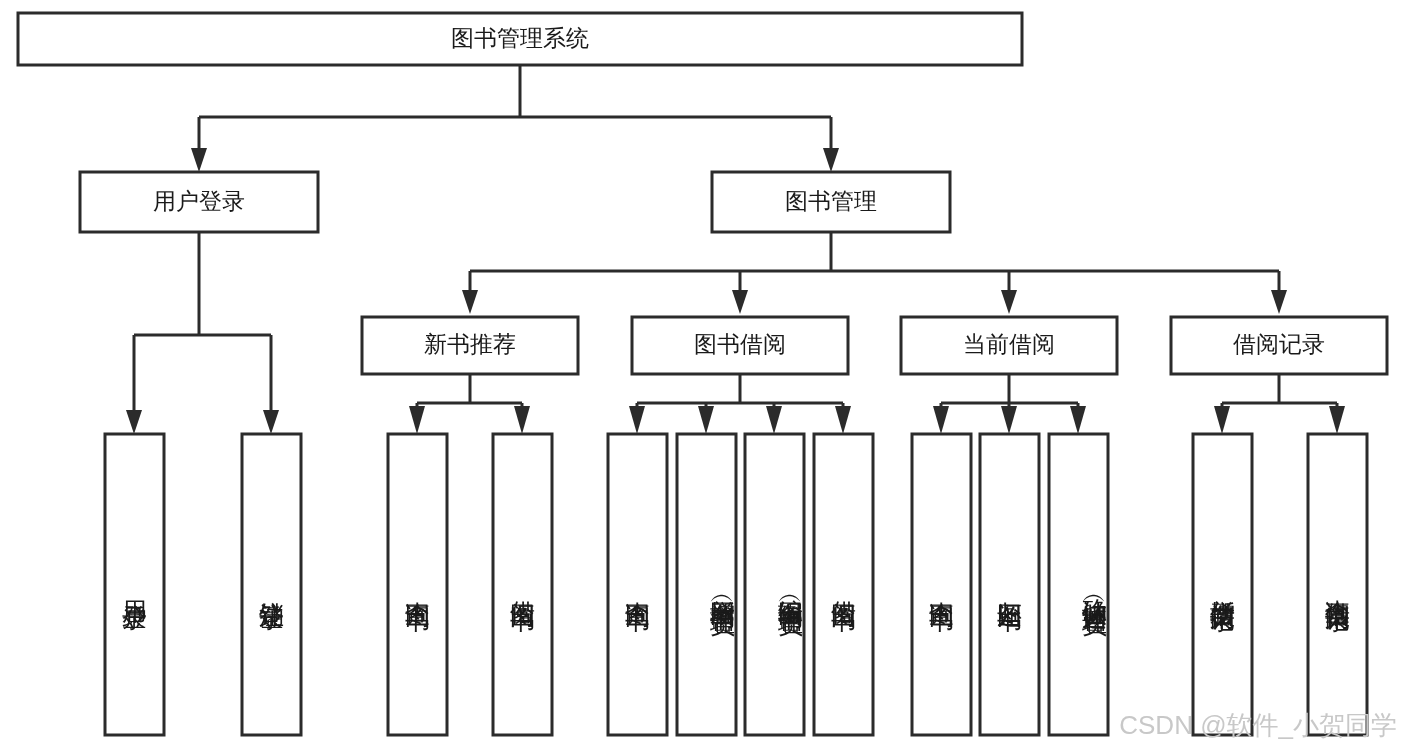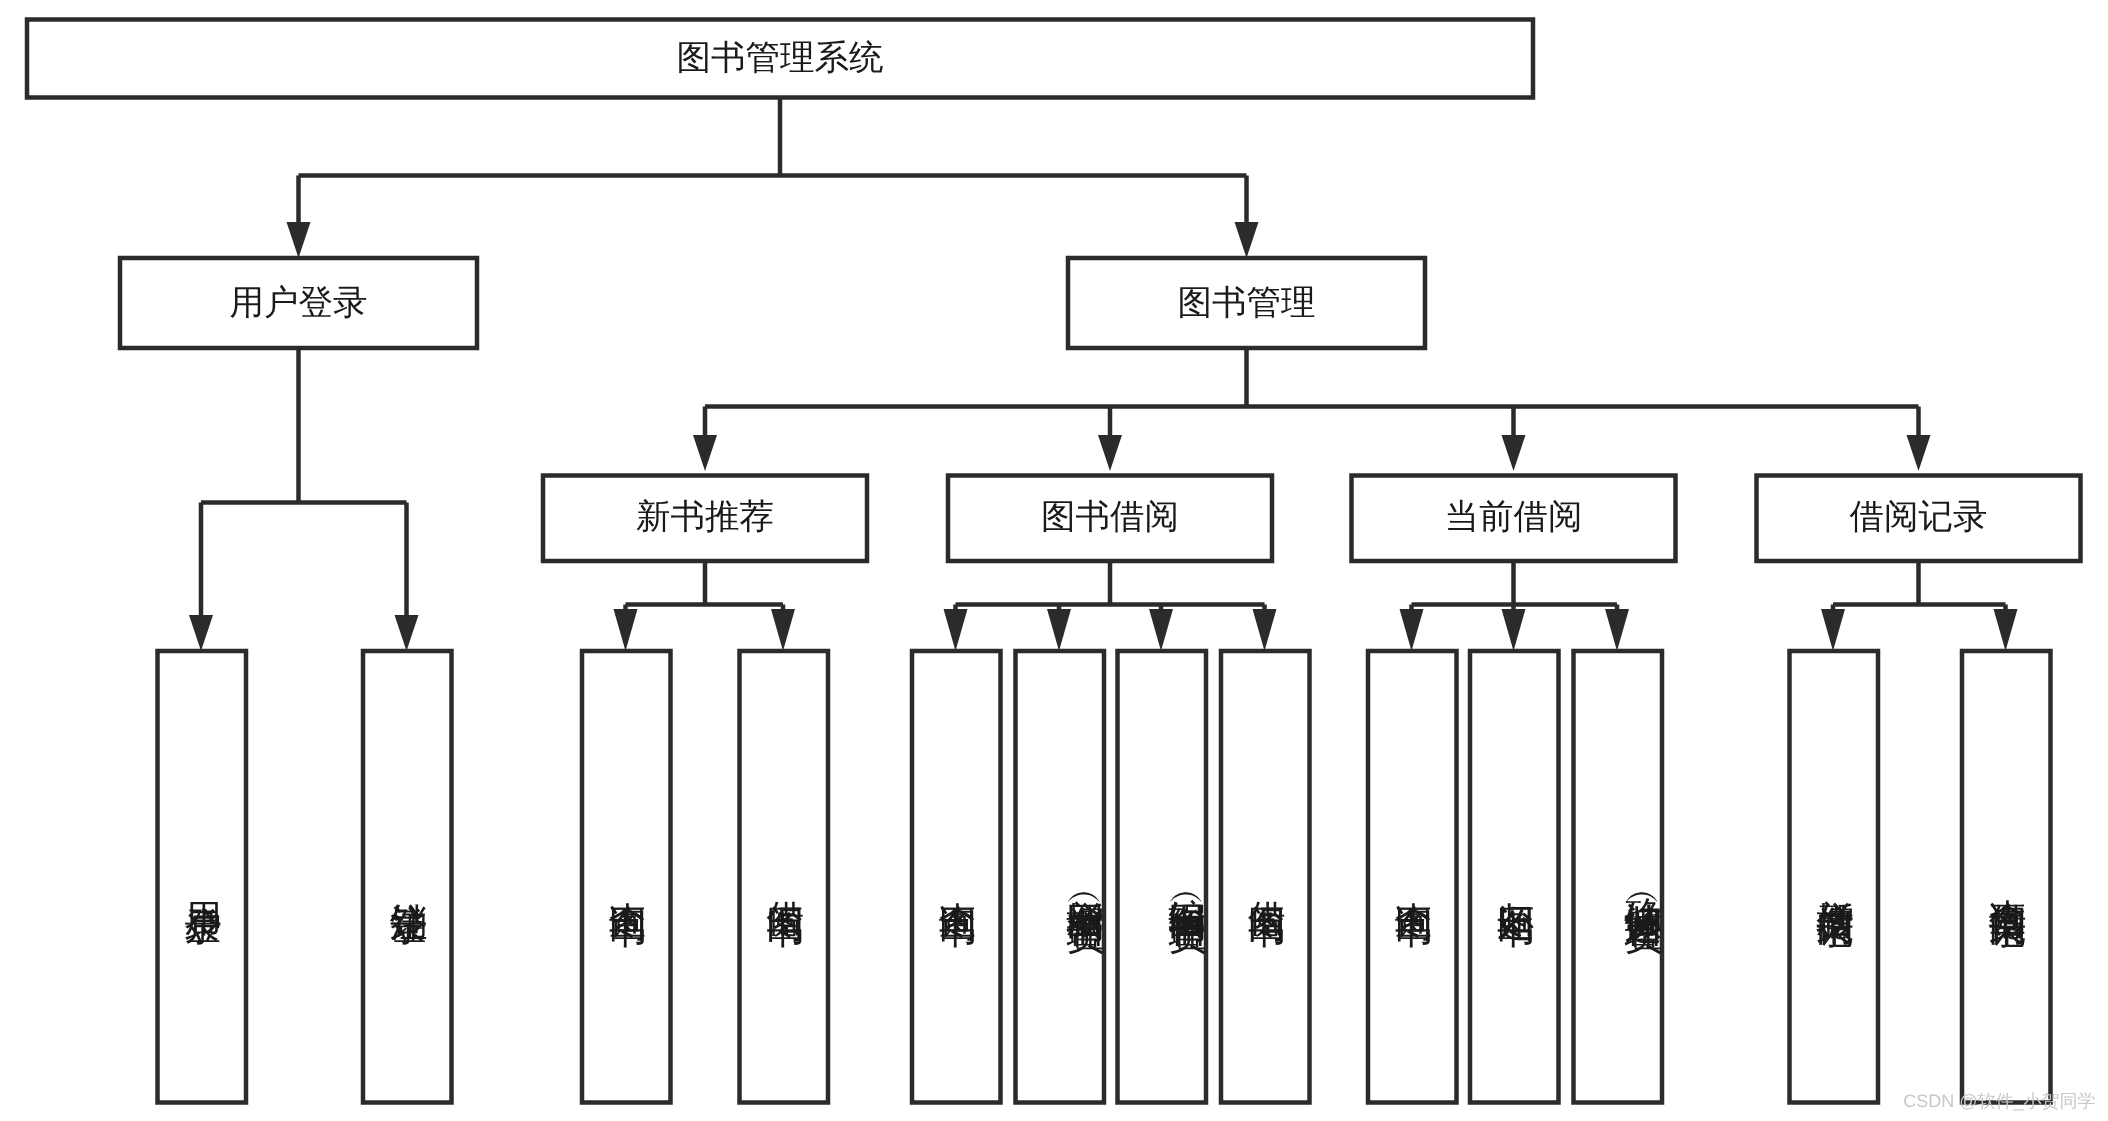--- a/index.html
+++ b/index.html
@@ -51,21 +51,21 @@
     letter-spacing: 2px;
     text-align: center;
     white-space: nowrap;
     pointer-events: none;
   }
   .watermark {
     position: absolute;
     right: 8px;
     bottom: 4px;
     font-family: "Liberation Sans", "DejaVu Sans", sans-serif;
-    font-size: 12px;
+    font-size: 26px;
     color: #c8c8c8;
     white-space: nowrap;
     text-align: center;
   }
 </style>
 </head>
 <body>
 
 <svg id="diagram" viewBox="0 0 1405 747" xmlns="http://www.w3.org/2000/svg">
 

